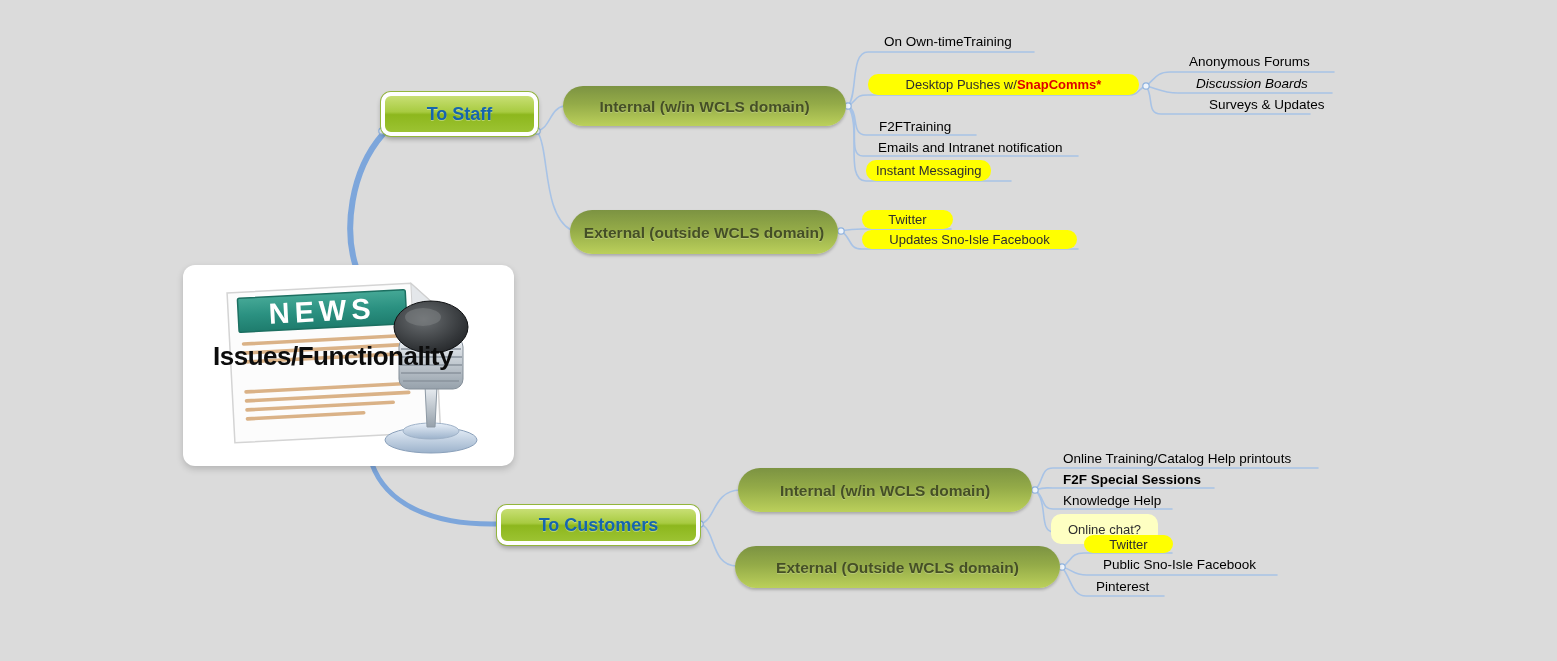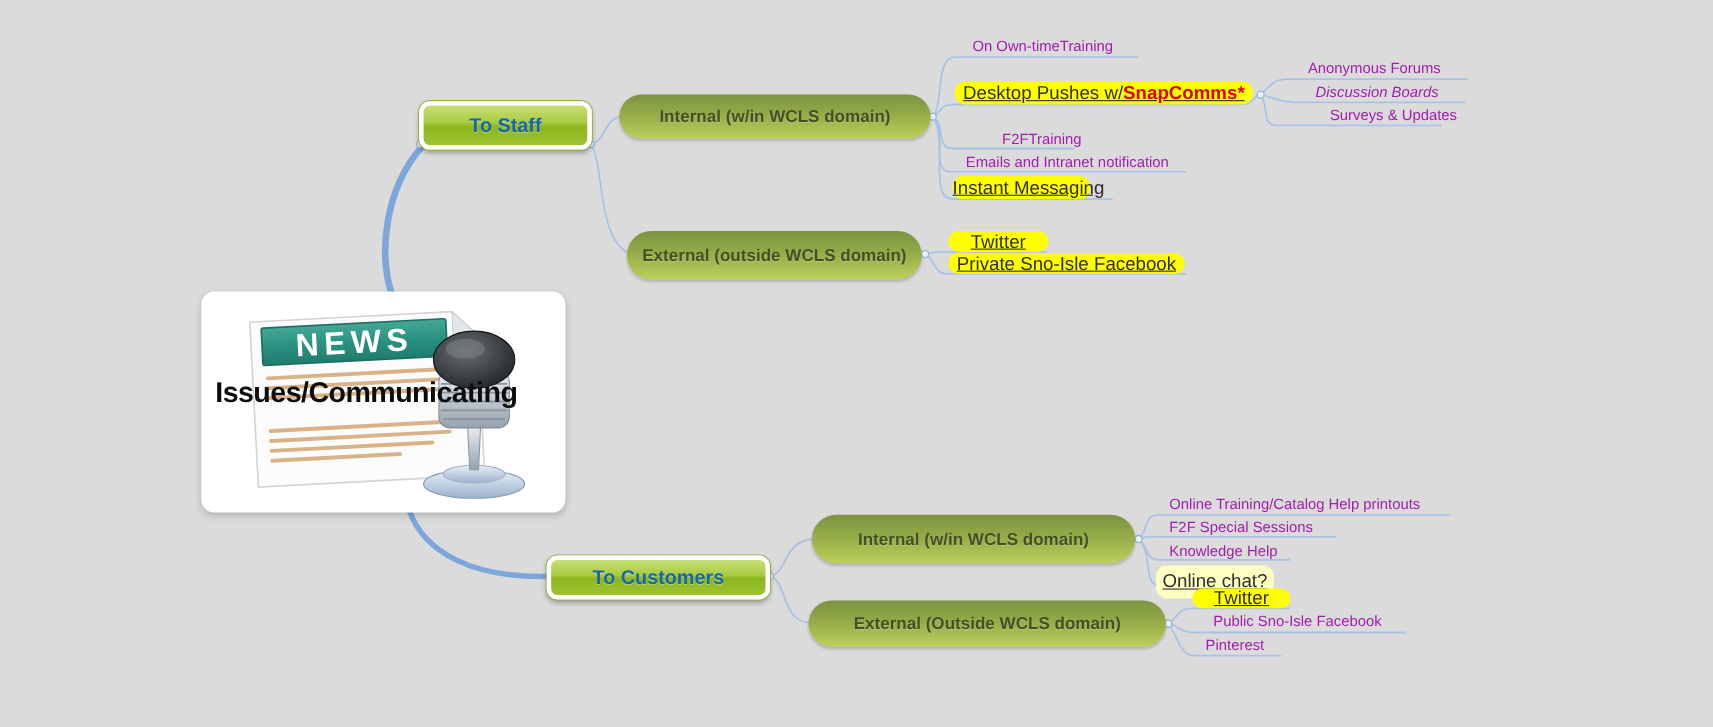--- a/index.html
+++ b/index.html
@@ -38,29 +38,29 @@
     background:linear-gradient(180deg,#7c9342 0%,#94ab48 45%,#bbd05b 100%);
     box-shadow:0 2px 3px rgba(0,0,0,.22);
     display:flex;align-items:center;justify-content:center;text-align:right;
     font-weight:bold;font-size:15.5px;color:#454f26;line-height:19px;
     text-shadow:0 1px 1px rgba(255,255,255,.25);
     padding:0 8px;box-sizing:border-box;
   }
 
   
   .leaf{
-    position:absolute;font-size:13.5px;color:#a21caf;white-space:nowrap;
+    position:absolute;font-size:13.5px;color:#000000;white-space:nowrap;
   }
 
   
   .pill{
     position:absolute;background:#ffff00;border-radius:10px;
-    font-size:17px;color:#2e2e2e;white-space:nowrap;text-align:center;
+    font-size:13px;color:#2e2e2e;white-space:nowrap;text-align:center;
     display:flex;align-items:center;justify-content:center;
-    box-sizing:border-box;padding:0 0;text-decoration:underline;
+    box-sizing:border-box;padding:0 10px;
   }
   .pill.pale{background:#feffc2;}
   .red{color:#dd0000;font-weight:bold;}
 </style>
 </head>
 <body>
 
 <div class="canvas">
 
   <svg class="links" viewBox="0 0 1557 661">
@@ -160,21 +160,21 @@
           <line x1="217" y1="92" x2="279" y2="92"></line>
           <line x1="217" y1="100" x2="279" y2="100"></line>
           <line x1="218" y1="108" x2="278" y2="108"></line>
           <line x1="220" y1="116" x2="276" y2="116"></line>
         </g>
         <ellipse cx="248" cy="62" rx="37" ry="26" fill="url(#head)" stroke="#101214" stroke-width="1"></ellipse>
         <ellipse cx="240" cy="52" rx="18" ry="9" fill="#7d8184" opacity="0.55"></ellipse>
       </g>
     </svg>
     <div class="central-title">
-      <div>Issues/Communicating</div>
+      <div>Issues/Functionality</div>
     </div>
   </div>
 
   <div class="mainnode" style="left:381px;top:92px;width:149px;height:36px;">
     <span>To Staff</span>
   </div>
   <div class="mainnode" style="left:497px;top:505px;width:195px;height:32px;">
     <span>To Customers</span>
   </div>
 
@@ -195,36 +195,36 @@
 
   <div class="pill" style="left:868px;top:74px;width:271px;height:21px;">
     <span>Desktop Pushes w/ </span>
       <span class="red">SnapComms*</span>
   </div>
 
   <div class="leaf" style="left:1189px;top:54px;">Anonymous Forums</div>
   <div class="leaf" style="left:1196px;top:76px;font-style:italic;">Discussion Boards</div>
   <div class="leaf" style="left:1173px;top:97px;margin-left:36px;">Surveys &amp; Updates</div>
 
-  <div class="leaf" style="left:911px;top:119px;">F2FTraining</div>
+  <div class="leaf" style="left:879px;top:119px;">F2FTraining</div>
   <div class="leaf" style="left:878px;top:140px;">Emails and Intranet notification</div>
 
   <div class="pill" style="left:866px;top:160px;width:125px;height:21px;justify-content:flex-start;">
     <span>Instant Messaging</span>
   </div>
 
   <div class="pill" style="left:862px;top:210px;width:91px;height:19px;">
     <span>Twitter</span>
   </div>
   <div class="pill" style="left:862px;top:230px;width:215px;height:19px;">
-    <span>Private Sno-Isle Facebook</span>
+    <span>Updates Sno-Isle Facebook</span>
   </div>
 
   <div class="leaf" style="left:1063px;top:451px;">Online Training/Catalog Help printouts</div>
-  <div class="leaf" style="left:1063px;top:472px;">F2F Special Sessions</div>
+  <div class="leaf" style="left:1063px;top:472px;font-weight:bold;">F2F Special Sessions</div>
   <div class="leaf" style="left:1063px;top:493px;">Knowledge Help</div>
 
   <div class="pill pale" style="left:1051px;top:514px;width:107px;height:30px;">
     <span>Online chat?</span>
   </div>
 
   <div class="pill" style="left:1084px;top:535px;width:89px;height:18px;">
     <span>Twitter</span>
   </div>
   <div class="leaf" style="left:1103px;top:557px;">Public Sno-Isle Facebook</div>

